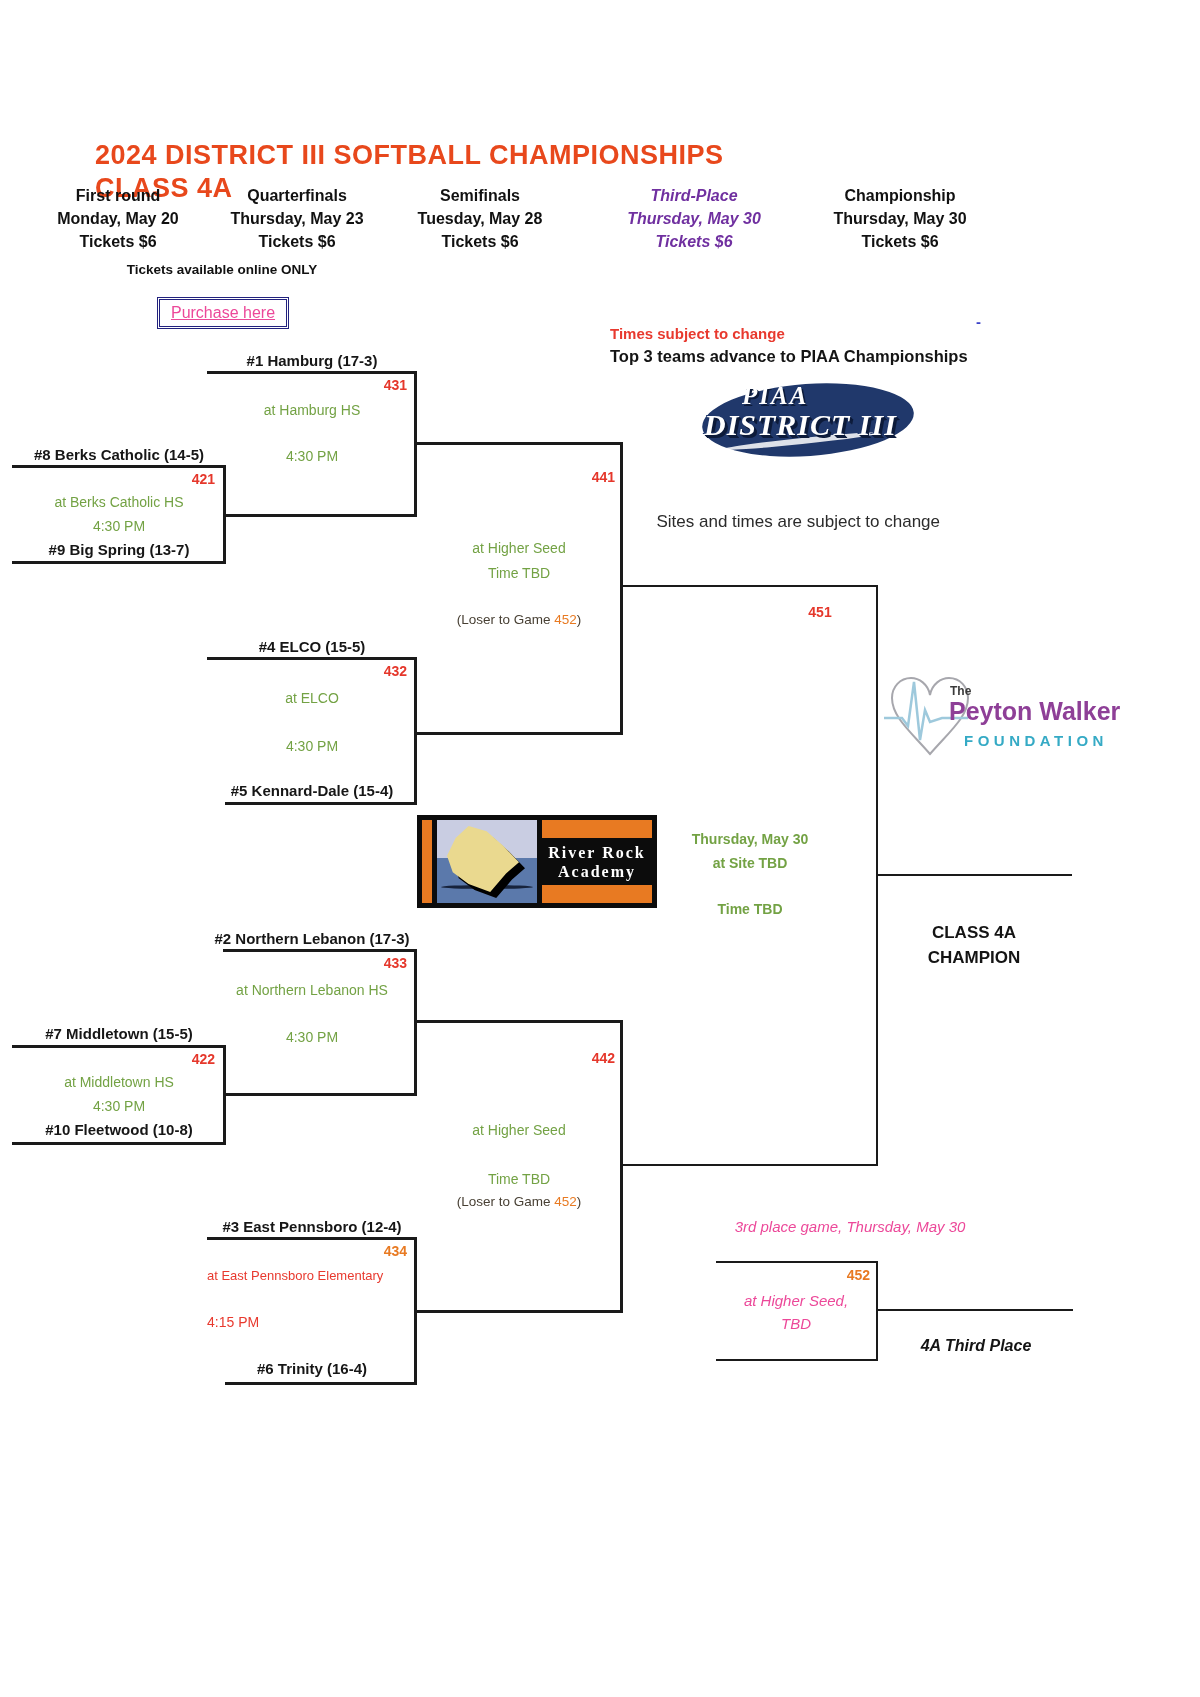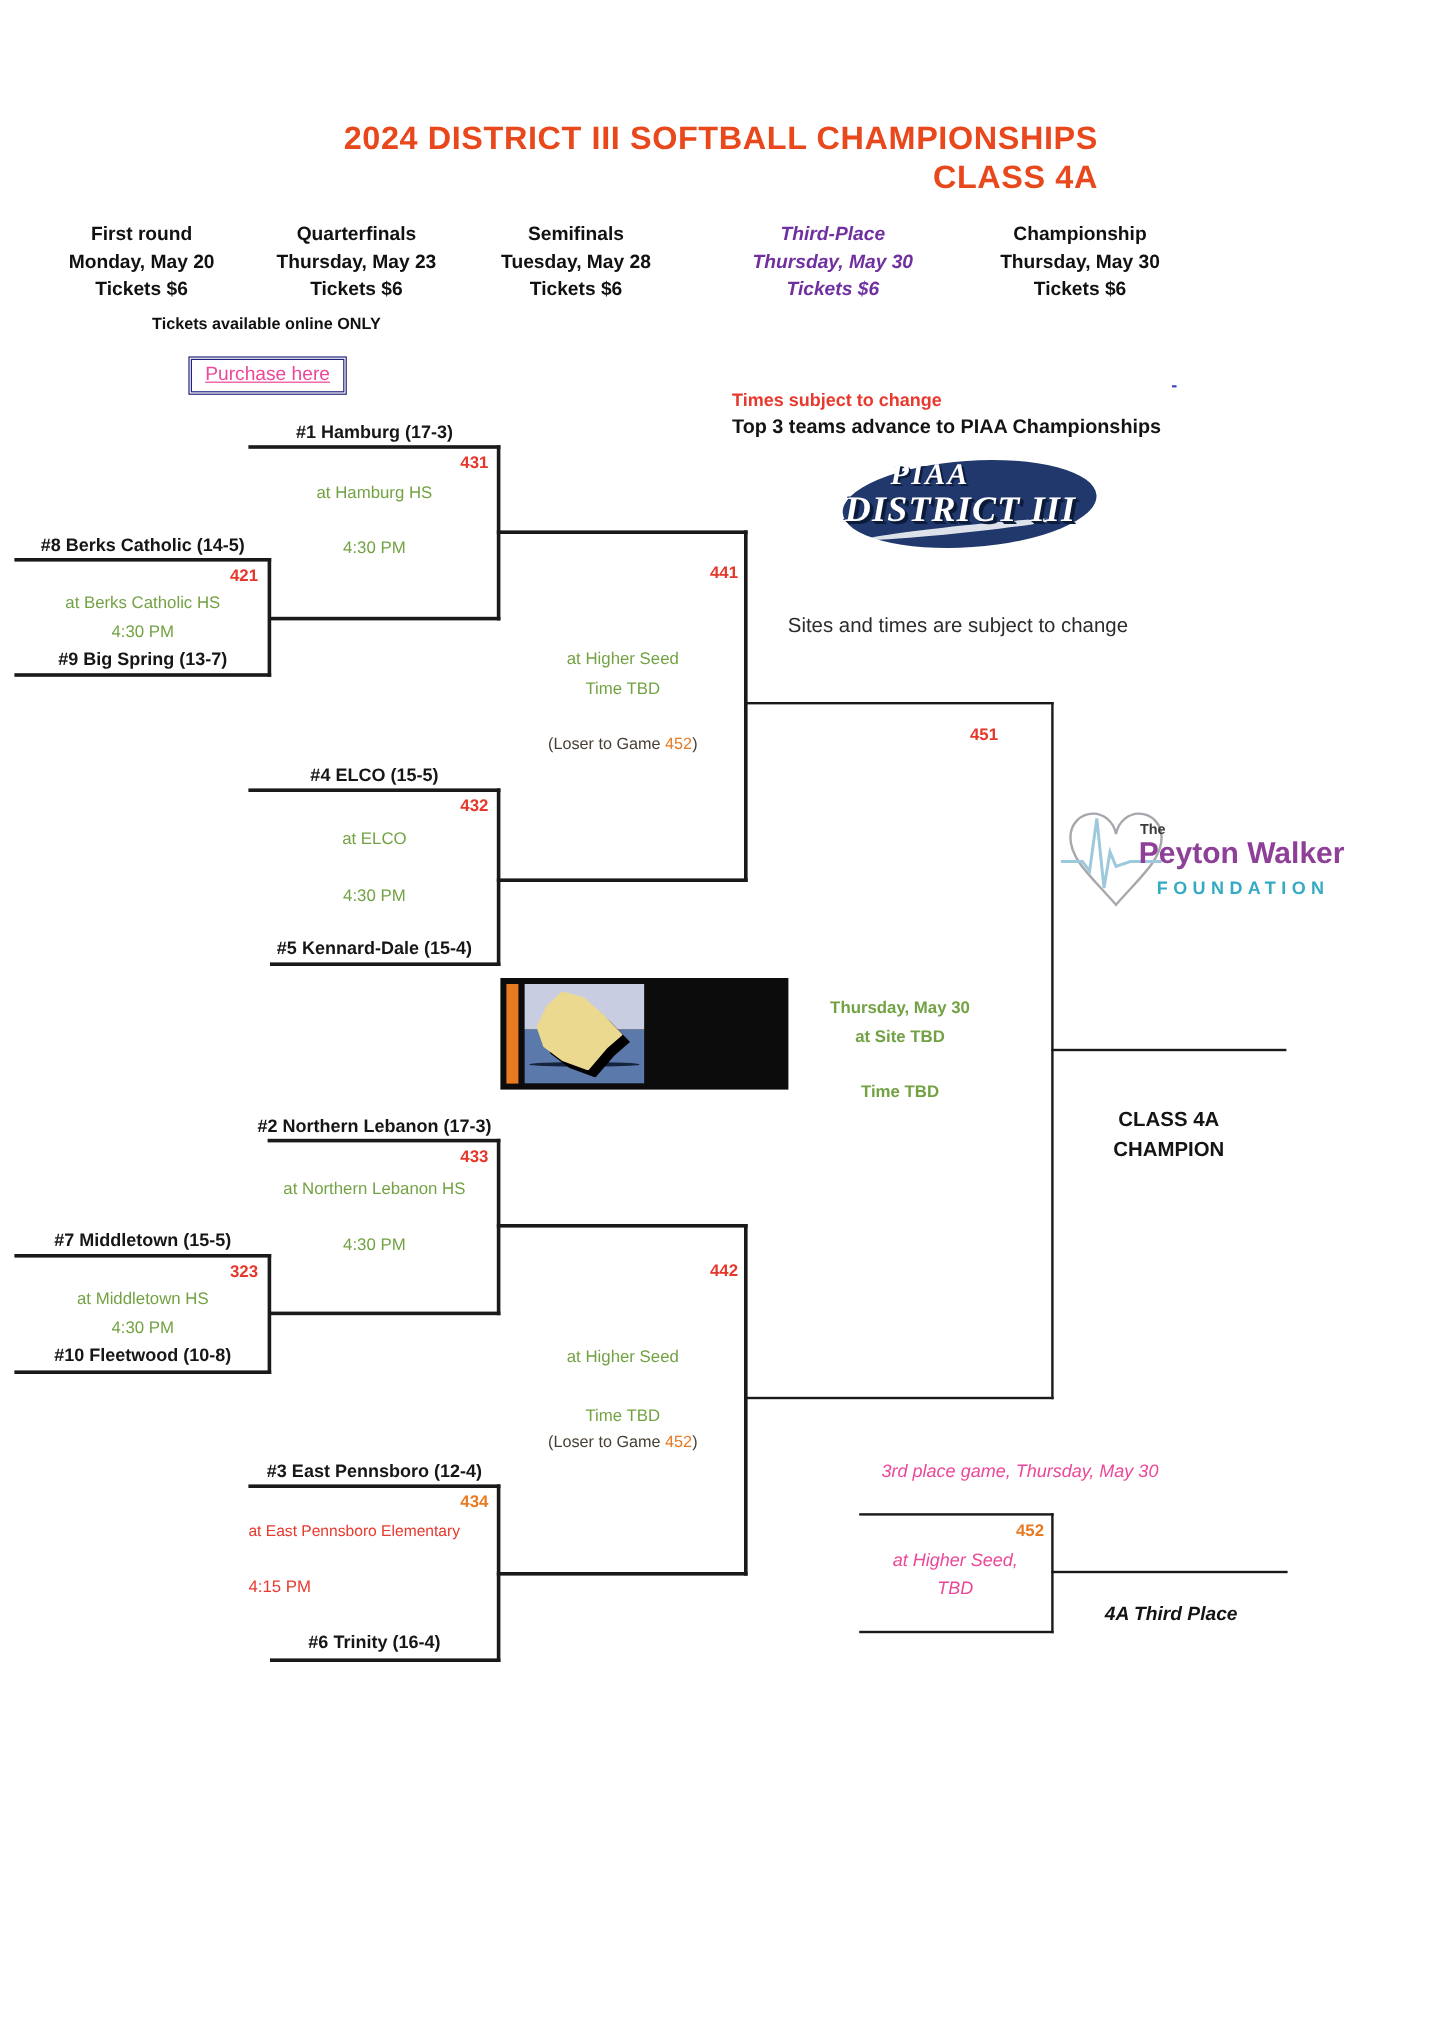--- a/index.html
+++ b/index.html
@@ -1,20 +1,20 @@
 <!DOCTYPE html>
 <html><head>
 <meta charset="utf-8">
 <style>
   html,body{margin:0;padding:0;}
   body{width:1200px;height:1697px;position:relative;background:#fff;
        font-family:"Liberation Sans",sans-serif;color:#111;}
   .abs{position:absolute;}
   .ln{position:absolute;background:#1a1a1a;}
-  .ctr{text-align:right;}
+  .ctr{text-align:left;margin-top:40px;}
   .title{font-weight:bold;font-size:27px;color:#e8481c;letter-spacing:.5px;}
   .rcol{position:absolute;width:180px;text-align:center;font-weight:bold;font-size:16px;line-height:23px;}
   .rcol.purple{color:#7030a0;font-style:italic;}
   .team{position:absolute;font-weight:bold;font-size:15px;text-align:center;color:#161616;white-space:nowrap;}
   .gnum{position:absolute;font-weight:bold;font-size:14px;text-align:right;color:#e5372b;}
   .gnum.orange{color:#e87a22;}
   .green{position:absolute;font-size:14px;text-align:center;color:#73a244;white-space:nowrap;}
   .green.bold{font-weight:bold;}
   .redtxt{position:absolute;font-size:13px;text-align:left;color:#e8392e;white-space:nowrap;}
   .loser{position:absolute;font-size:13.5px;text-align:center;color:#473f33;white-space:nowrap;}
@@ -180,20 +180,28 @@
 
 <div class="rr" style="left:417px;top:815px;width:240px;height:93px;">
   <div class="rr-strip"></div>
   <div class="rr-img">
     <div class="rr-sky"></div>
     <div class="rr-water"></div>
     <div class="rr-wave"></div>
     <div class="rr-rock-sh"></div>
     <div class="rr-rock"></div>
   </div>
+  <div class="rr-right">
+    <div class="rr-bar"></div>
+    <div class="rr-text">
+      <div>River Rock</div>
+      <div>Academy</div>
+    </div>
+    <div class="rr-bar"></div>
+  </div>
 </div>
 
 <div class="gnum" style="left:770px;top:604px;width:100px;text-align:center;">451</div>
 <div class="green bold" style="left:645px;top:831px;width:210px;">Thursday, May 30</div>
 <div class="green bold" style="left:645px;top:855px;width:210px;">at Site TBD</div>
 <div class="green bold" style="left:645px;top:901px;width:210px;">Time TBD</div>
 <div class="champ" style="left:876px;top:920px;width:196px;">
   <div>CLASS 4A</div>
   <div>CHAMPION</div>
 </div>
@@ -207,21 +215,21 @@
   <div class="pw-name">Peyton Walker</div>
   <div class="pw-found">FOUNDATION</div>
 </div>
 
 <div class="team" style="left:207px;top:930px;width:210px;">#2 Northern Lebanon (17-3)</div>
 <div class="gnum" style="left:307px;top:955px;width:100px;">433</div>
 <div class="green" style="left:207px;top:982px;width:210px;">at Northern Lebanon HS</div>
 <div class="green" style="left:207px;top:1029px;width:210px;">4:30 PM</div>
 
 <div class="team" style="left:12px;top:1025px;width:214px;">#7 Middletown (15-5)</div>
-<div class="gnum" style="left:110px;top:1051px;width:105px;">323</div>
+<div class="gnum" style="left:110px;top:1051px;width:105px;">422</div>
 <div class="green" style="left:12px;top:1074px;width:214px;">at Middletown HS</div>
 <div class="green" style="left:12px;top:1098px;width:214px;">4:30 PM</div>
 <div class="team" style="left:12px;top:1121px;width:214px;">#10 Fleetwood (10-8)</div>
 
 <div class="gnum" style="left:515px;top:1050px;width:100px;">442</div>
 <div class="green" style="left:417px;top:1122px;width:204px;">at Higher Seed</div>
 <div class="green" style="left:417px;top:1171px;width:204px;">Time TBD</div>
 <div class="loser" style="left:417px;top:1194px;width:204px;"><span>(Loser to Game </span><span class="onum">452</span><span>)</span></div>
 
 <div class="team" style="left:207px;top:1218px;width:210px;">#3 East Pennsboro (12-4)</div>

